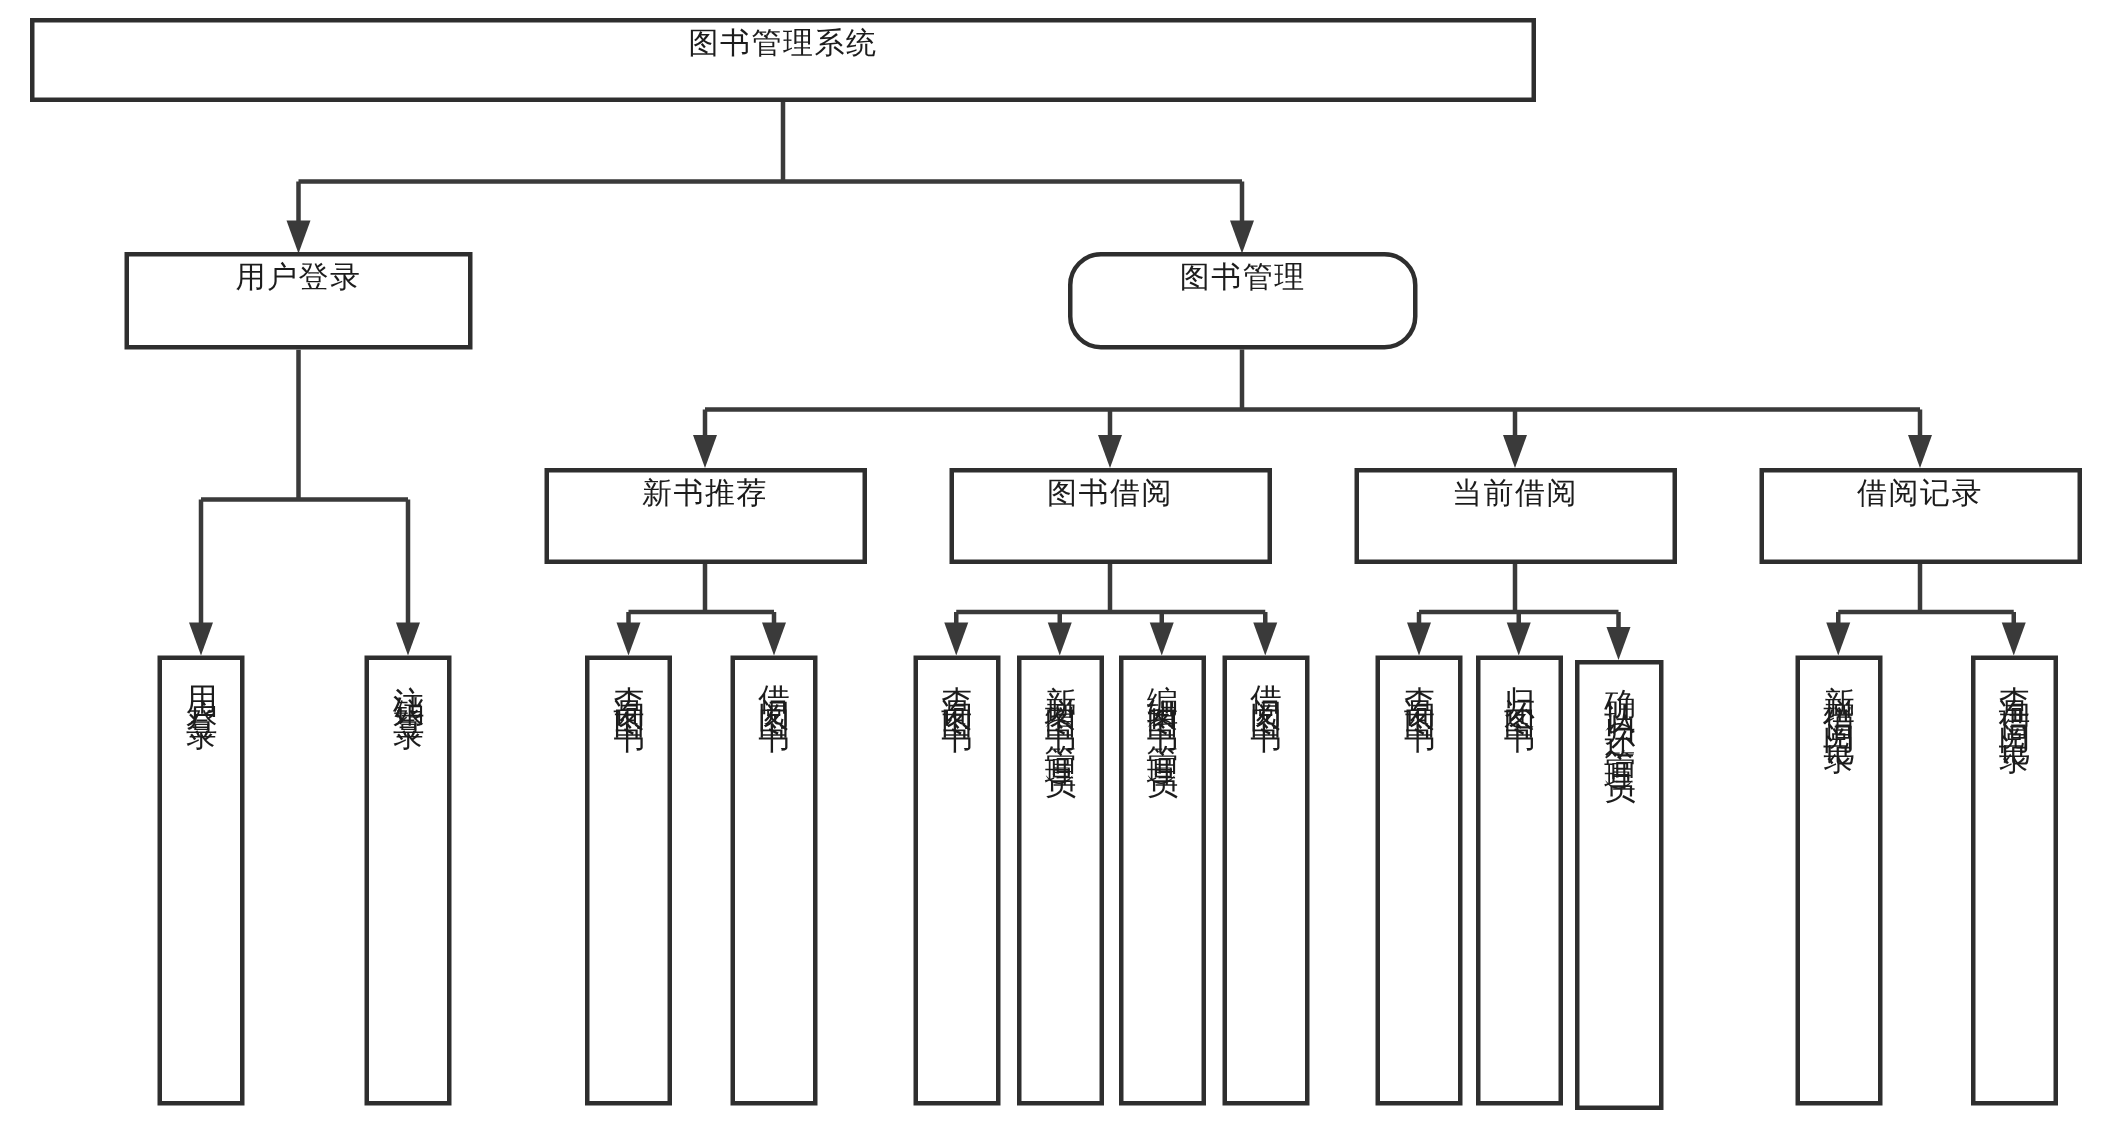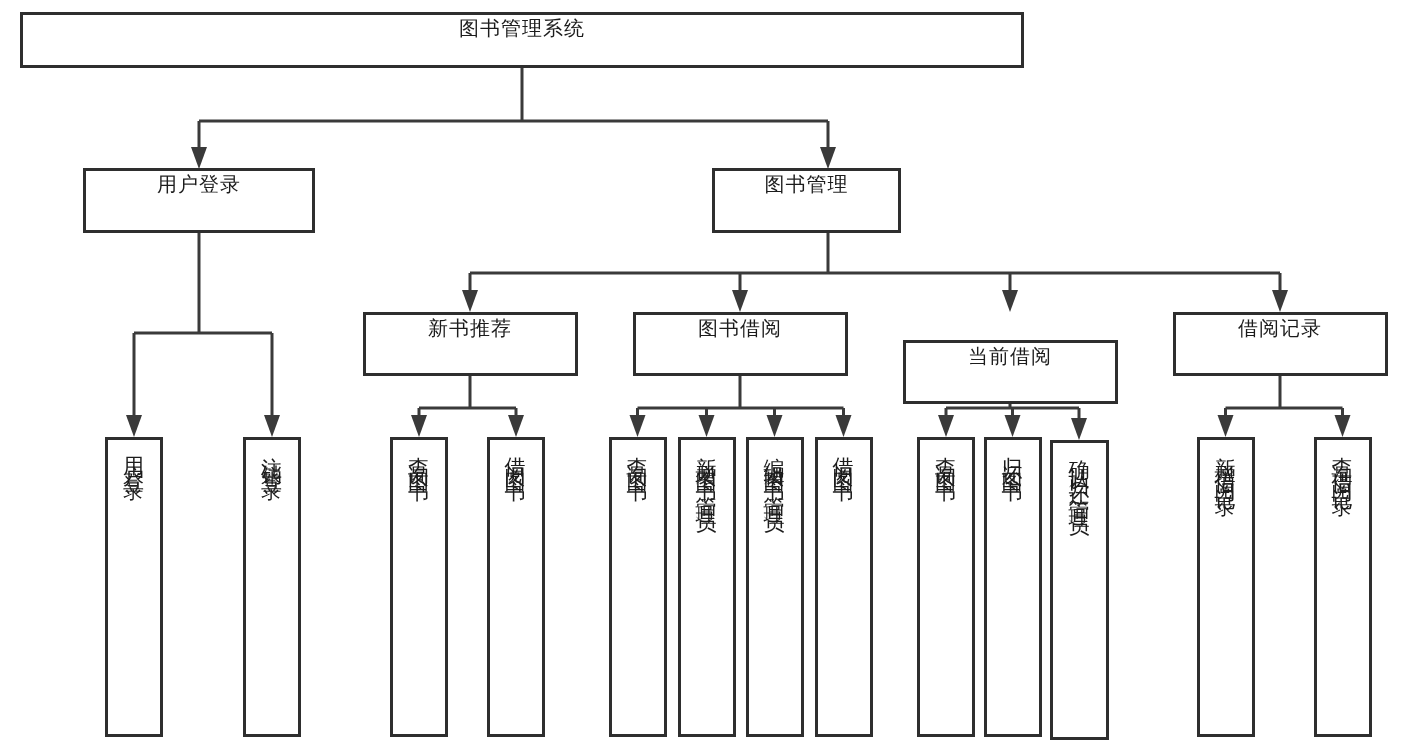--- a/index.html
+++ b/index.html
@@ -110,31 +110,31 @@
     </g>
   </svg>
 
   <div class="box box-h" style="left:20px; top:12px; width:1004px; height:56px;">
     <span class="label">图书管理系统</span>
   </div>
 
   <div class="box box-h" style="left:83px; top:168px; width:232px; height:65px;">
     <span class="label">用户登录</span>
   </div>
-  <div class="box box-h" style="left:712px; top:168px; width:189px; height:65px;">
+  <div class="box box-h" style="left:712px; top:168px; width:233px; height:65px;border-radius:22px;">
     <span class="label">图书管理</span>
   </div>
 
   <div class="box box-h" style="left:362.5px; top:312px; width:215px; height:64px;">
     <span class="label">新书推荐</span>
   </div>
   <div class="box box-h" style="left:632.5px; top:312px; width:215px; height:64px;">
     <span class="label">图书借阅</span>
   </div>
-  <div class="box box-h" style="left:902.5px; top:312px; width:215px; height:64px;margin-top:28px;">
+  <div class="box box-h" style="left:902.5px; top:312px; width:215px; height:64px;">
     <span class="label">当前借阅</span>
   </div>
   <div class="box box-h" style="left:1172.5px; top:312px; width:215px; height:64px;">
     <span class="label">借阅记录</span>
   </div>
 
   <div class="box box-v" style="left:105px; top:437px; width:58px; height:300px;">
     <span class="label">用户登录</span>
   </div>
   <div class="box box-v" style="left:243px; top:437px; width:58px; height:300px;">

